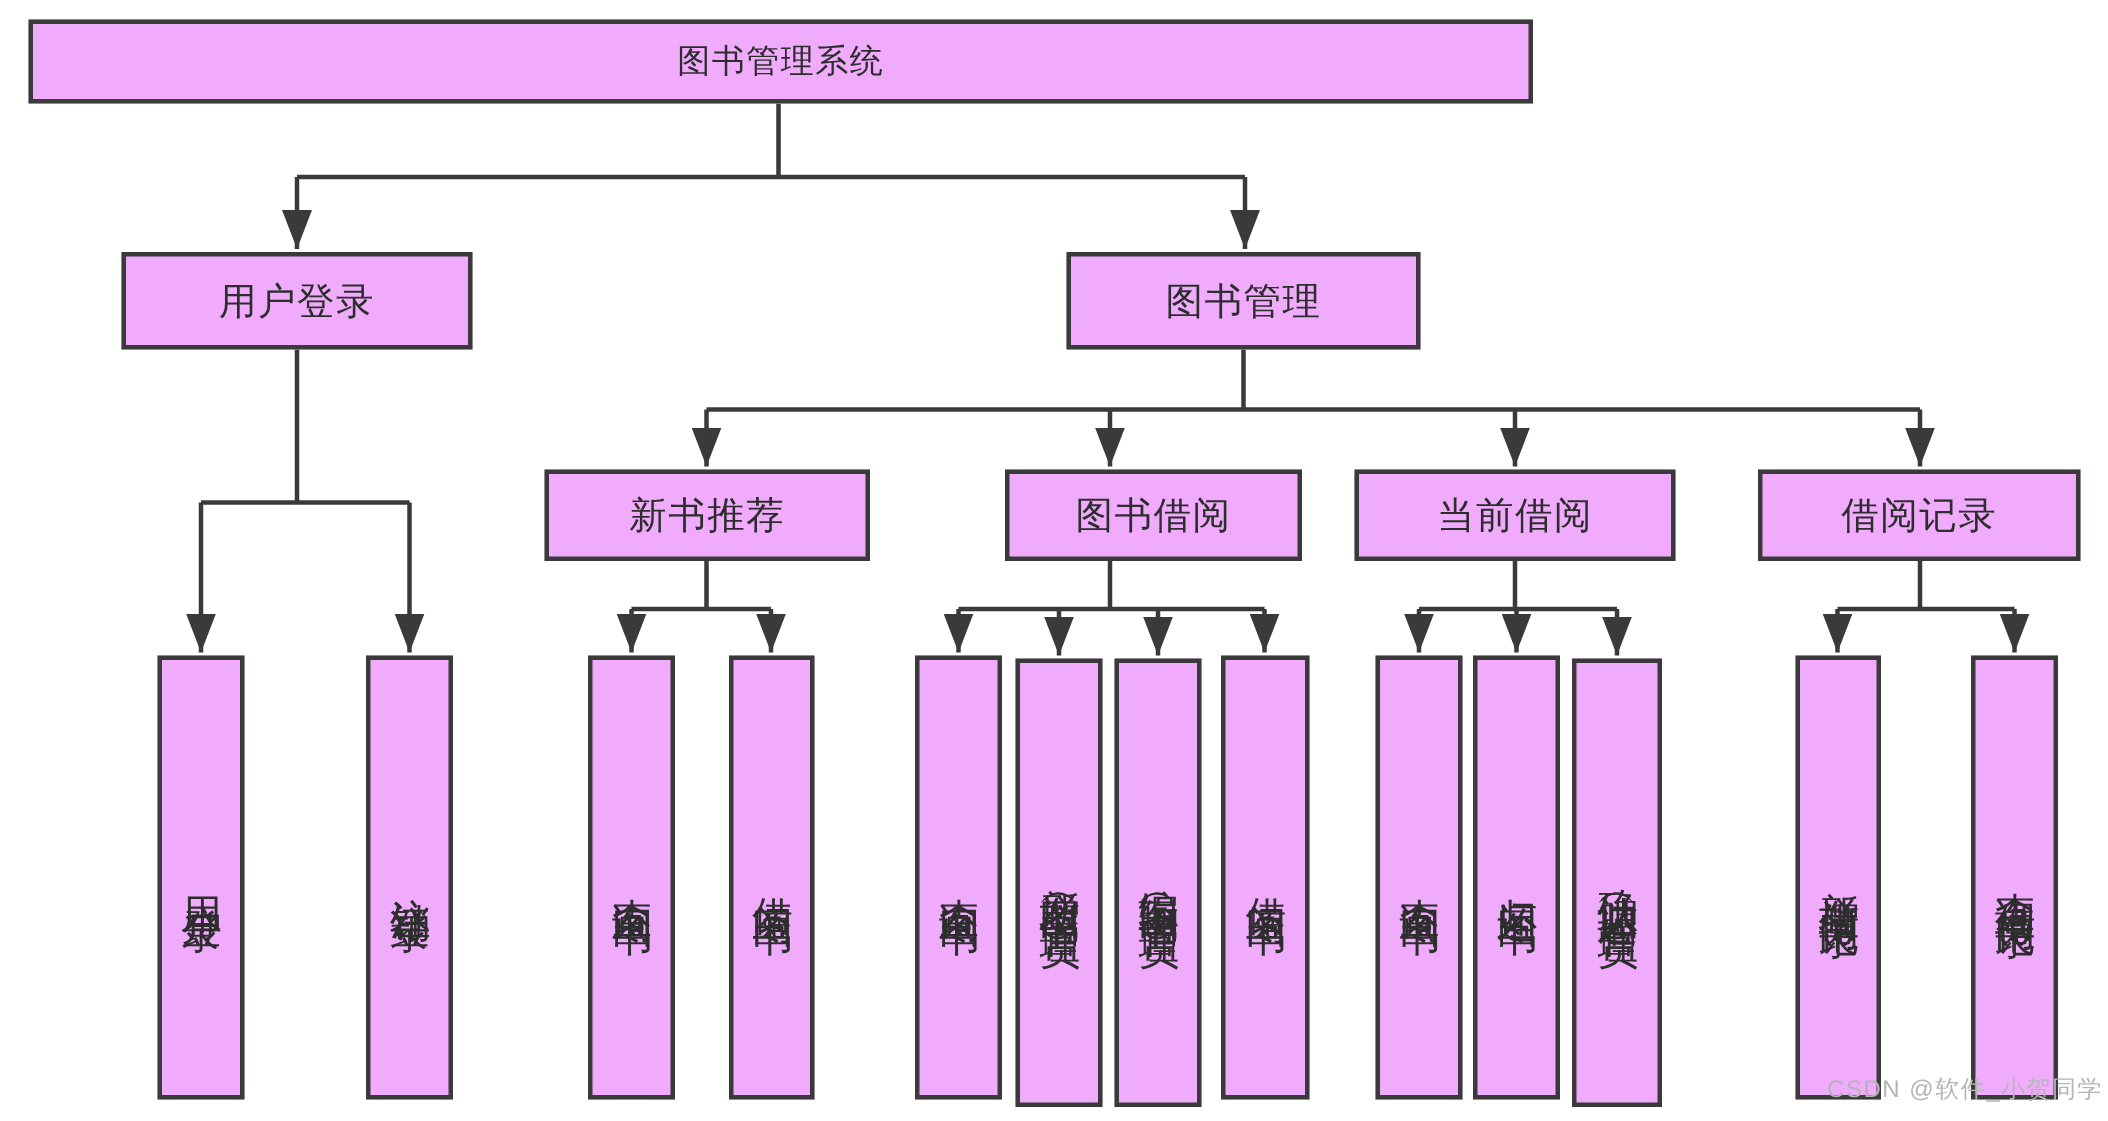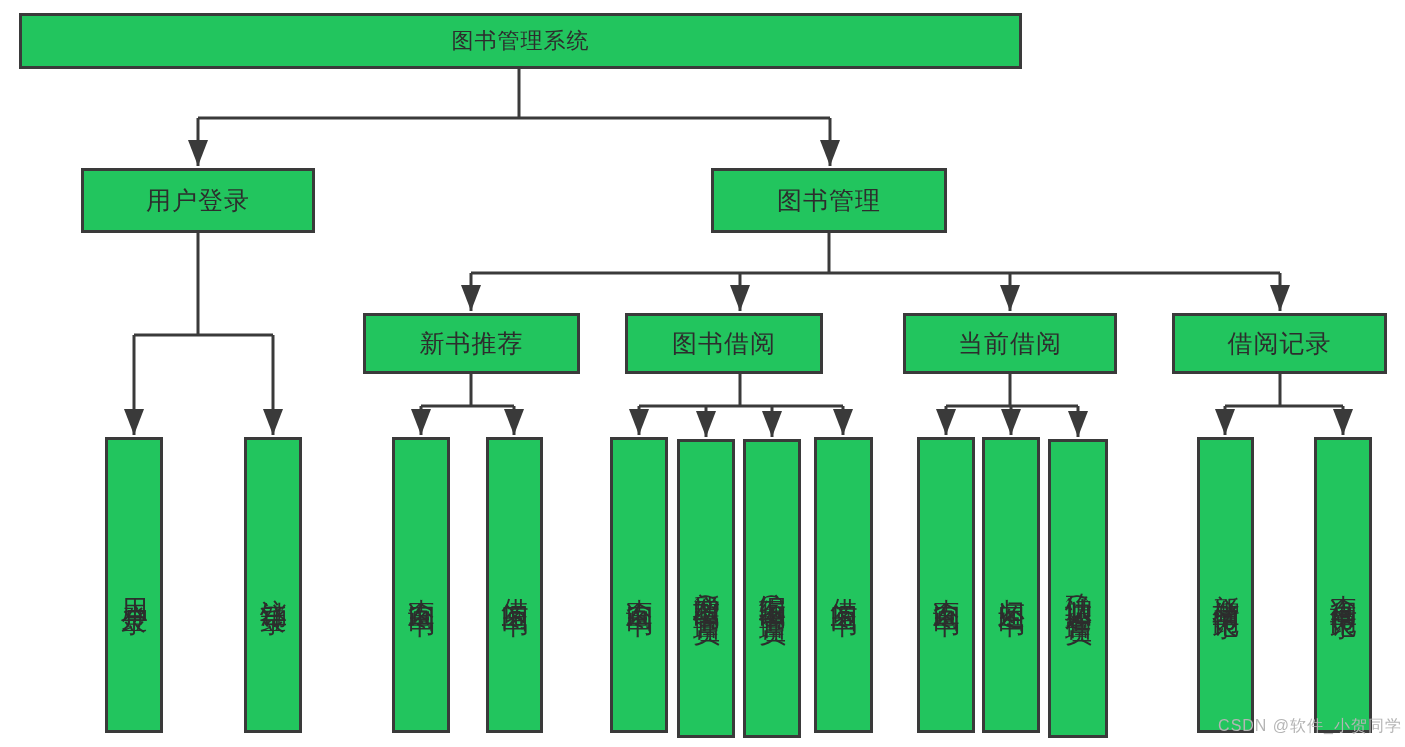--- a/index.html
+++ b/index.html
@@ -13,21 +13,21 @@
     height: 747px;
     background: #ffffff;
     overflow: hidden;
     font-family: "Liberation Sans", "DejaVu Sans", sans-serif;
     color: #2d2d2d;
   }
   .node {
     position: absolute;
     box-sizing: border-box;
     border: 3px solid #3a3a3a;
-    background: #22c55e;
+    background: #f0abfc;
     display: flex;
     align-items: center;
     justify-content: center;
     text-align: center;
     letter-spacing: 1px;
   }
   .root-node   { font-size: 22px; }
   .branch-node { font-size: 25px; }
   .leaf-node   { font-size: 27px; }
   .leaf-node .vtext {
@@ -108,21 +108,21 @@
   <div class="node branch-node" style="left:81px; top:168px; width:234px; height:65px;">
     <span>用户登录</span>
   </div>
   <div class="node branch-node" style="left:363px; top:313px; width:217px; height:61px;">
     <span>新书推荐</span>
   </div>
 
   <div class="node branch-node" style="left:711px; top:168px; width:236px; height:65px;">
     <span>图书管理</span>
   </div>
-  <div class="node branch-node" style="left:625px; top:313px; width:198px; height:61px;">
+  <div class="node branch-node" style="left:670px; top:313px; width:198px; height:61px;">
     <span>图书借阅</span>
   </div>
   <div class="node branch-node" style="left:903px; top:313px; width:214px; height:61px;">
     <span>当前借阅</span>
   </div>
   <div class="node branch-node" style="left:1172px; top:313px; width:215px; height:61px;">
     <span>借阅记录</span>
   </div>
 
   <div class="node leaf-node" style="left:105px; top:437px; width:58px; height:296px;">

